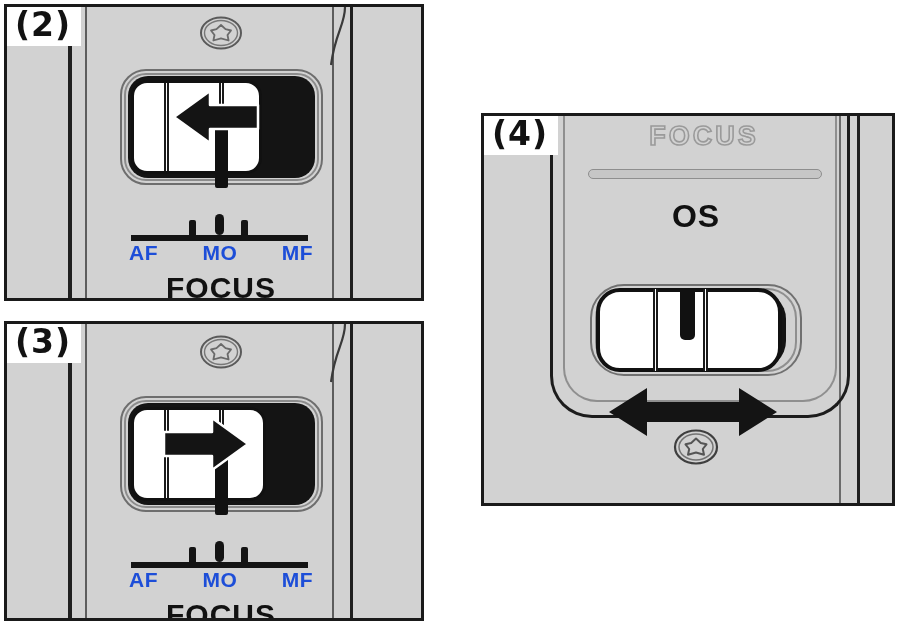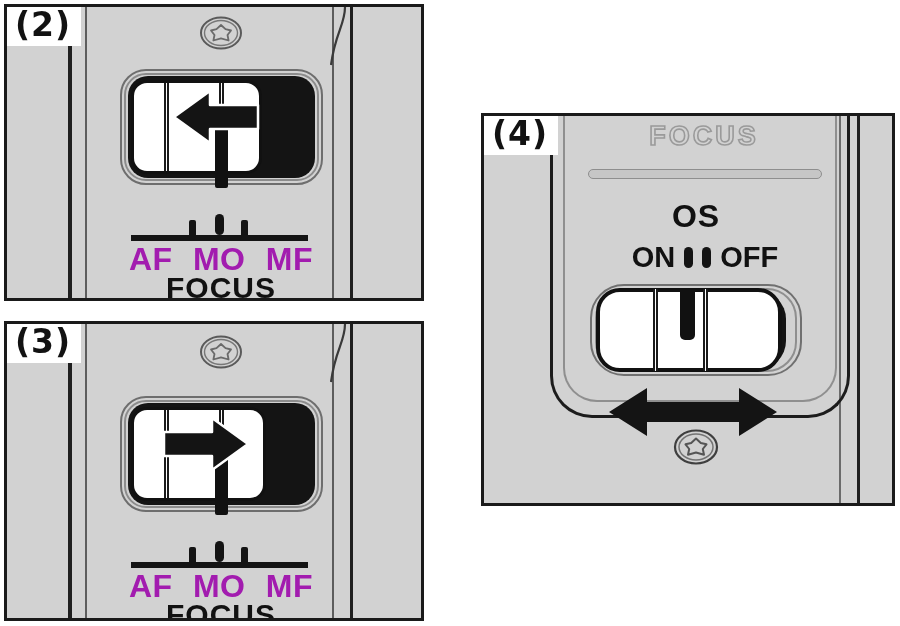--- a/index.html
+++ b/index.html
@@ -145,23 +145,23 @@
     width: 9px;
     height: 21px;
     background: #141414;
     border-radius: 5px;
   }
   .scale-labels {
     position: absolute;
     left: 0; right: 12px;
     display: flex;
     justify-content: space-between;
-    font-size: 32px;
-    font-weight: bold;
-    color: #a21caf;
+    font-size: 21px;
+    font-weight: bold;
+    color: #1d4ed8;
     letter-spacing: 0.5px;
     font-family: "Liberation Sans", sans-serif;
   }
   .focus-word {
     position: absolute;
     text-align: center;
     font-size: 30px;
     font-weight: bold;
     color: #111111;
     letter-spacing: 1px;
@@ -381,26 +381,20 @@
 
   <div class="plate-outline" style="left:66px; top:-10px; width:300px; height:312px;"></div>
   <div class="plate-outline2" style="left:79px; top:-10px; width:274px; height:296px;"></div>
 
   <div class="ghost-focus" style="left:120px; top:5px; width:200px; text-align:center;">FOCUS</div>
 
   <div class="slot-bar" style="left:104px; top:53px; width:234px; height:10px;"></div>
 
   <div class="os-title" style="left:112px; top:82px; width:200px;">OS</div>
 
-  <div class="os-row" style="left:101px; top:125px; width:240px;">
-    <span>ON</span>
-    <span class="os-dot"></span>
-    <span class="os-dot"></span>
-    <span>OFF</span>
-  </div>
 
   <div class="os-switch" style="left:106px; top:168px; width:212px; height:92px;">
     <div class="os-sw-outer"></div>
     <div class="os-sw-outer2"></div>
     <div class="os-sw-well"></div>
     <div class="os-knob">
       <div class="knob-groove" style="left:30%;"></div>
       <div class="knob-groove" style="left:58%;"></div>
     </div>
     <div class="os-knob-notch" style="left:50%; margin-left:-16px; top:4px; width:15px; height:52px;"></div>

